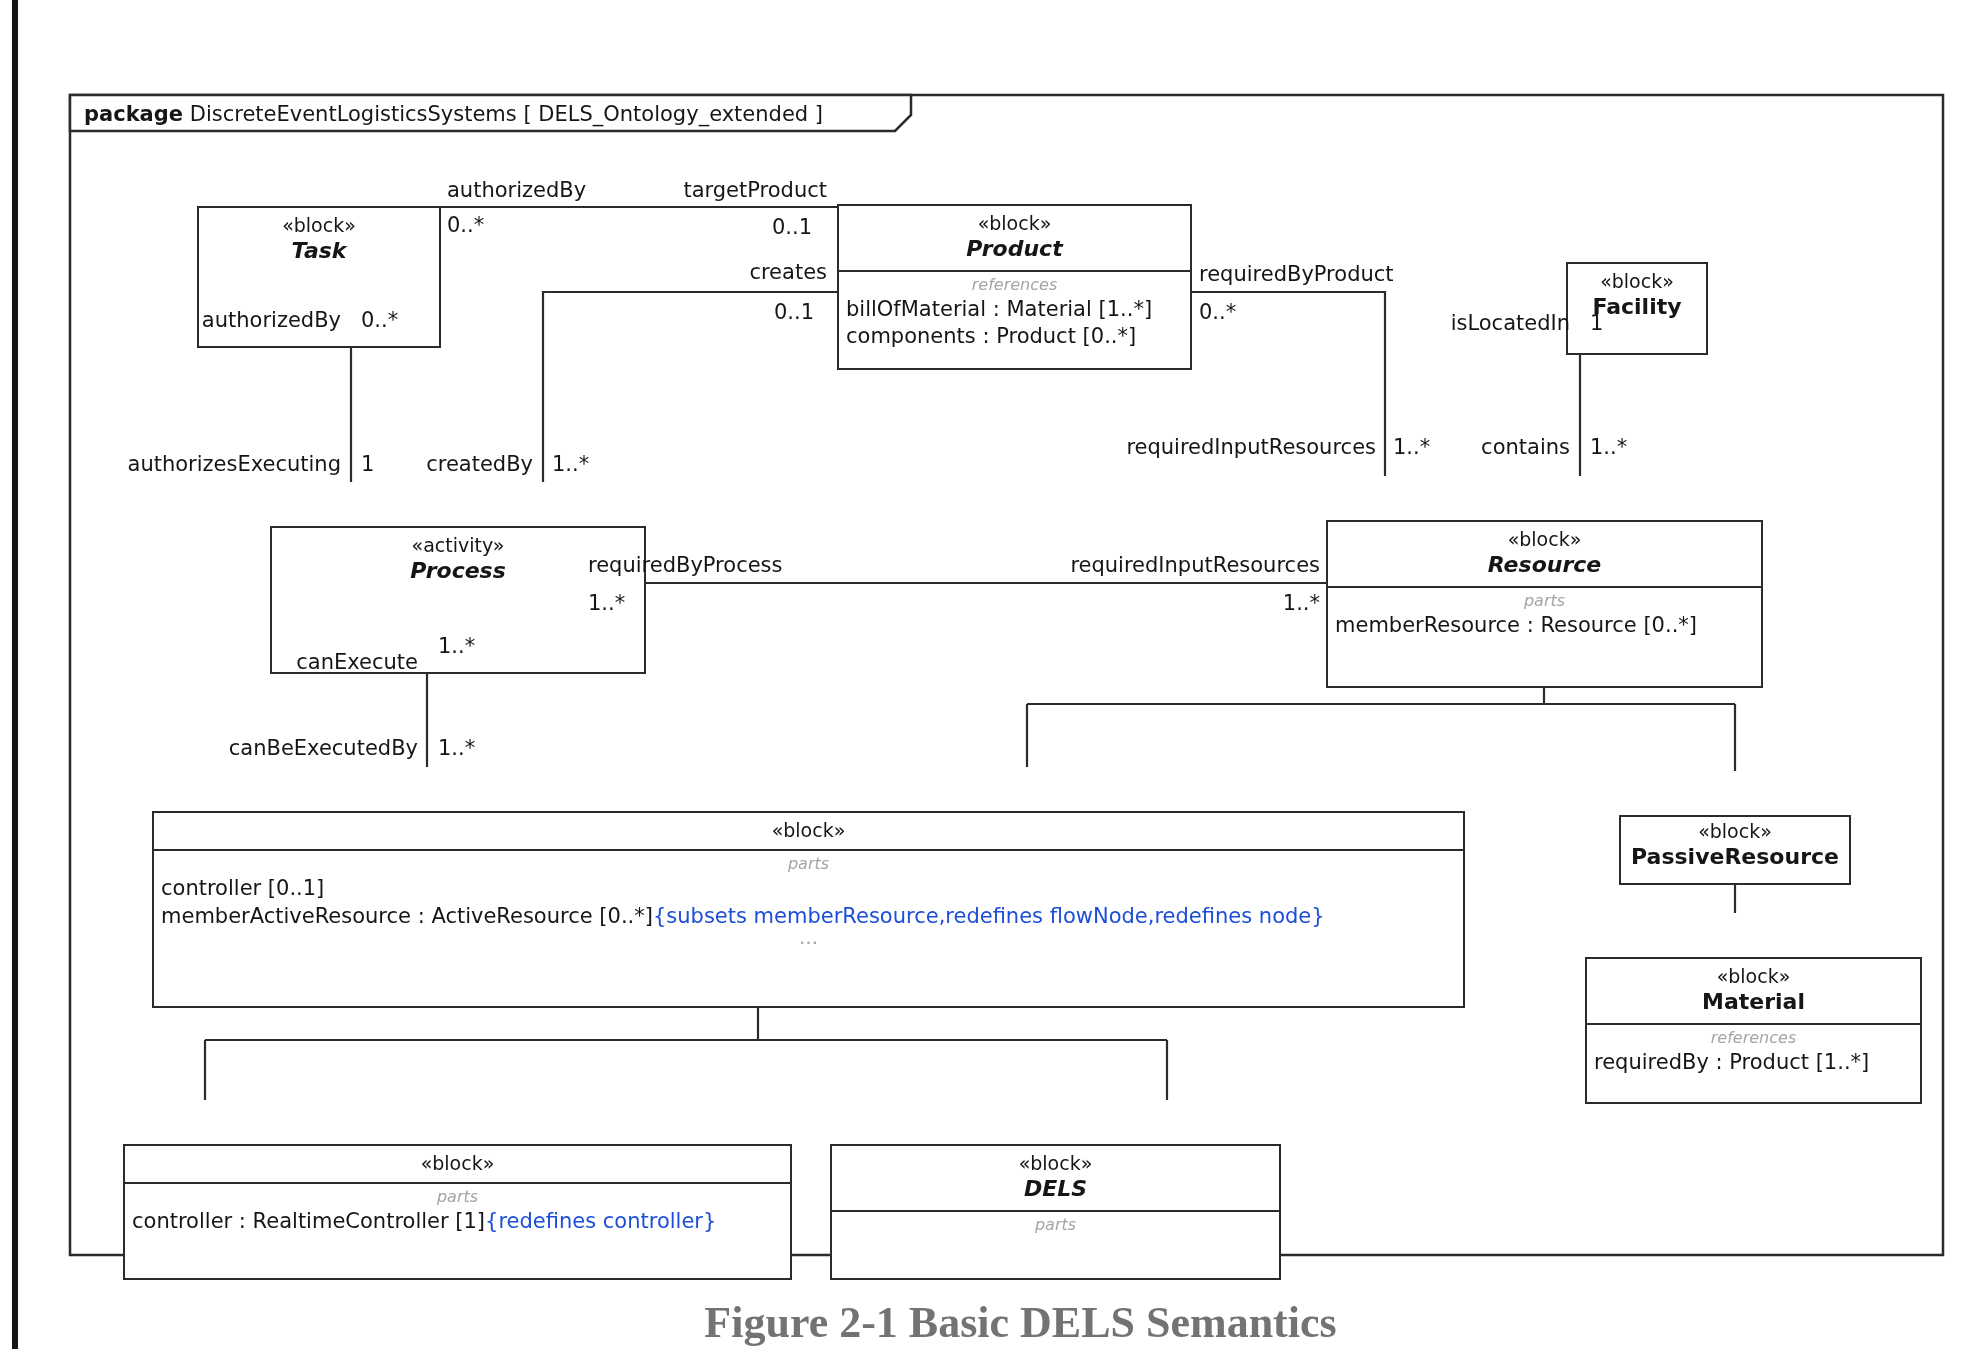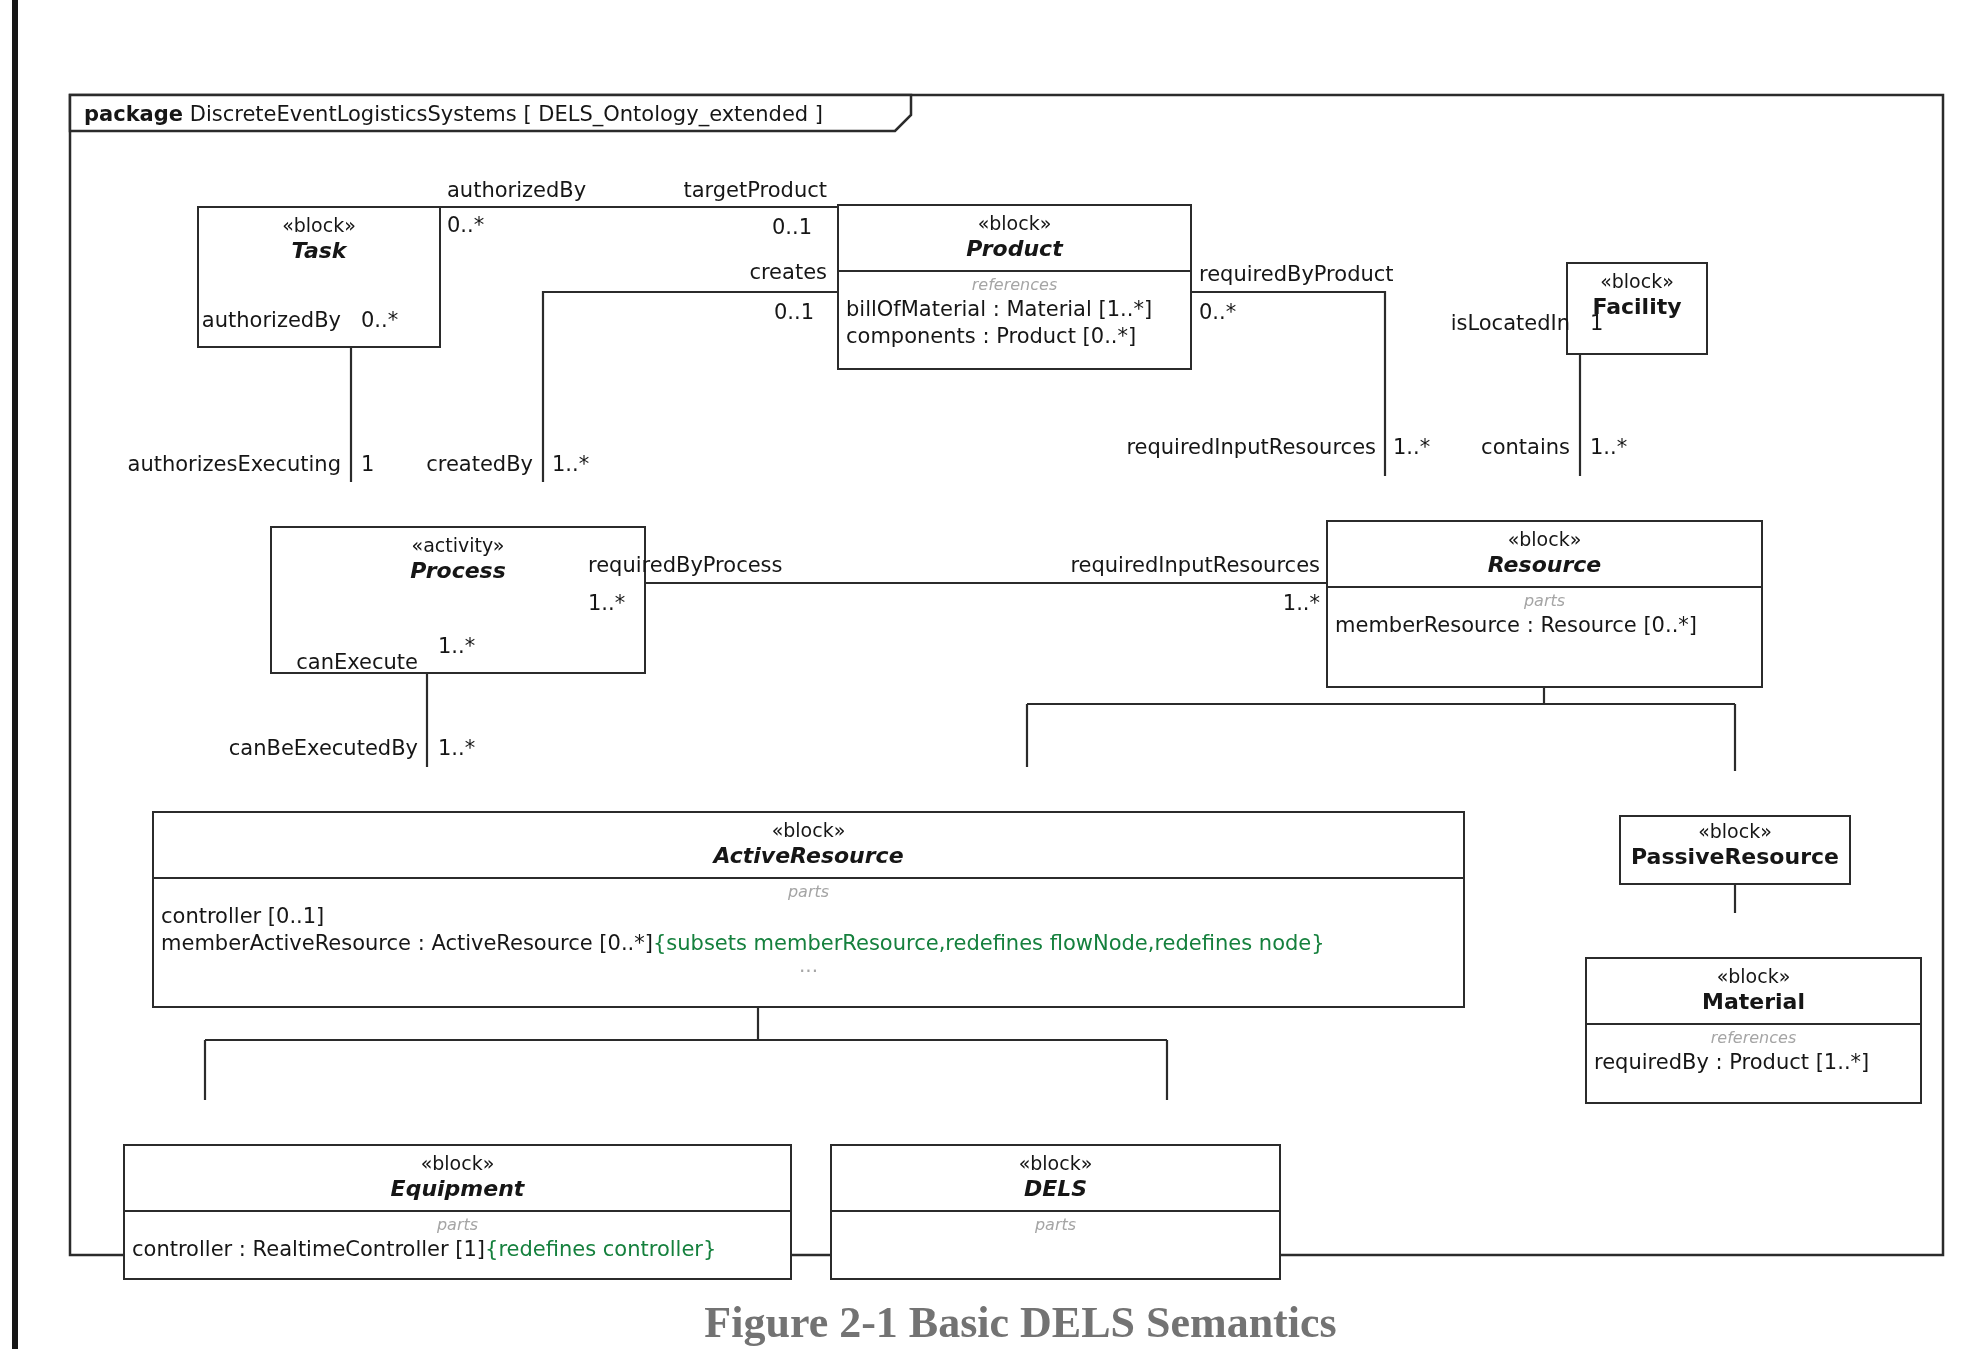--- a/index.html
+++ b/index.html
@@ -17,21 +17,21 @@
 
   .block { position:absolute; background:#fff; border:2px solid #2b2b2b; box-sizing:border-box;
            display:flex; flex-direction:column;margin-top:44px; }
   .btitle { text-align:center; padding:7px 4px 8px; line-height:1.12; }
   .stereo { font-size:19px; display:block; }
   .bname  { font-size:22px; font-weight:bold; display:block; margin-top:3px; }
   .italic { font-style:italic; }
   .comp { border-top:2px solid #2b2b2b; flex:1; padding:3px 0 2px; }
   .clabel { font-size:16px; color:#a5a5a5; font-style:italic; text-align:center; line-height:1.25; }
   .attr { font-size:21px; line-height:1.26; padding:1px 6px 0 7px; white-space:nowrap; }
-  .gray { color:#15803d; }
+  .gray { color:#1d4ed8; }
   .dots { text-align:center; font-size:20px; color:#a5a5a5; line-height:0.85; }
 
   .elabel { position:absolute; font-size:21px; white-space:nowrap; line-height:1.2; }
 
   .caption { position:absolute; left:80px; top:1297px; width:1881px; text-align:center;
              font-family:"Liberation Serif","DejaVu Serif",serif; font-size:44px; font-weight:bold; color:#737373; }
 </style>
 </head>
 <body>
 
@@ -107,21 +107,20 @@
   </div>
   <div class="comp">
     <div class="clabel">parts</div>
     <div class="attr">memberResource : Resource [0..*]</div>
   </div>
 </div>
 
 <div class="block" style="left:152px;top:767px;width:1313px;height:197px">
   <div class="btitle">
     <span class="stereo">«block»</span>
-    <span class="bname italic">ActiveResource</span>
   </div>
   <div class="comp">
     <div class="clabel">parts</div>
     <div class="attr">controller [0..1]</div>
     <div class="attr"><span>memberActiveResource : ActiveResource [0..*]</span><span class="gray">{subsets memberResource,redefines flowNode,redefines node}</span></div>
     <div class="dots">...</div>
   </div>
 </div>
 
 <div class="block" style="left:1619px;top:771px;width:232px;height:70px">
@@ -138,21 +137,20 @@
   </div>
   <div class="comp">
     <div class="clabel">references</div>
     <div class="attr">requiredBy : Product [1..*]</div>
   </div>
 </div>
 
 <div class="block" style="left:123px;top:1100px;width:669px;height:136px">
   <div class="btitle">
     <span class="stereo">«block»</span>
-    <span class="bname italic">Equipment</span>
   </div>
   <div class="comp">
     <div class="clabel">parts</div>
     <div class="attr"><span>controller : RealtimeController [1]</span><span class="gray">{redefines controller}</span></div>
   </div>
 </div>
 
 <div class="block" style="left:830px;top:1100px;width:451px;height:136px">
   <div class="btitle">
     <span class="stereo">«block»</span>

